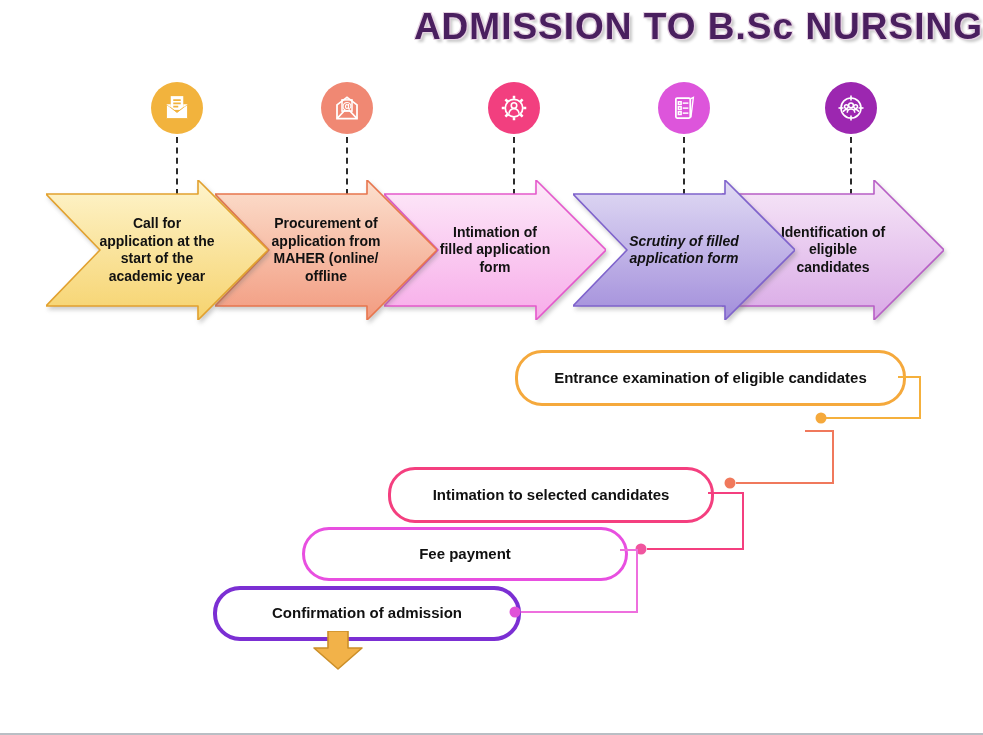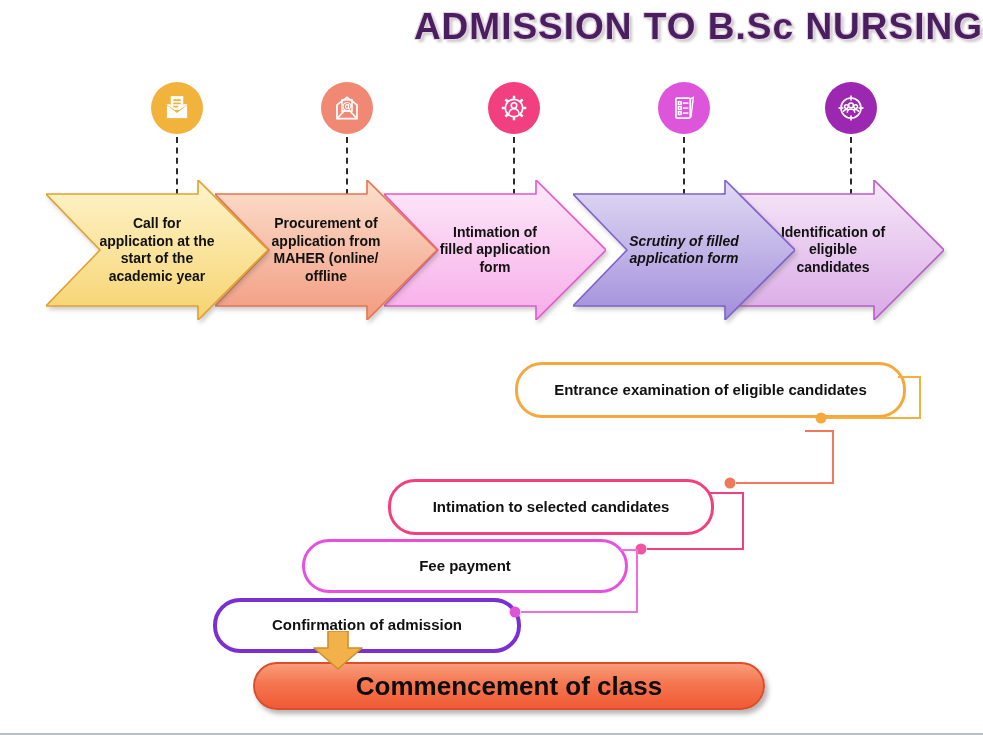--- a/index.html
+++ b/index.html
@@ -19,21 +19,21 @@
   .arrow{position:absolute;top:180px;width:222px;height:140px;}
   .arrow svg{position:absolute;left:0;top:0;filter:drop-shadow(2px 3px 2px rgba(110,110,110,0.35));}
   .arrow .arrow-text{
     position:absolute;left:40px;right:40px;top:0;height:140px;
     display:flex;align-items:center;justify-content:center;text-align:center;
     font-size:14px;font-weight:bold;color:#111;line-height:1.25;white-space:pre-line;z-index:10;
   }
 
   .step-box{position:absolute;background:#fff;border-radius:27px;display:flex;align-items:center;
     justify-content:center;text-align:center;font-weight:bold;font-size:15px;color:#111;
-    white-space:pre-line;line-height:1.25;z-index:5;margin-top:12px;}
+    white-space:pre-line;line-height:1.25;z-index:5;}
   .step-left{justify-content:flex-start;text-align:left;padding-left:22px;box-sizing:border-box;}
 
   #connector-overlay{position:absolute;left:0;top:0;z-index:6;pointer-events:none;}
 
   .banner{
     position:absolute;left:253px;top:662px;width:512px;height:48px;border-radius:24px;
     background:linear-gradient(to bottom,#F99C79 0%,#F4764F 45%,#F15A36 100%);
     border:2px solid #DD4D2C;box-sizing:border-box;
     display:flex;align-items:center;justify-content:center;
     font-size:26px;font-weight:bold;color:#0d0d0d;
@@ -217,18 +217,15 @@
     <path d="M708 493 H743 V549 H647" fill="none" stroke="#F43F7F" stroke-width="2"></path>
     <circle cx="641" cy="549" r="5.5" fill="#F0559F"></circle>
     <path d="M620 550 H637 V612 H521" fill="none" stroke="#EE6FDE" stroke-width="2"></path>
     <circle cx="515" cy="612" r="5.5" fill="#E052D8"></circle>
   </svg>
 
   <svg class="down-arrow" width="52" height="40" viewBox="0 0 52 40">
     <polygon points="16,0 36,0 36,17 50,17 26,38 2,17 16,17" fill="#F2B249" stroke="#CC8F28" stroke-width="1.6" stroke-linejoin="round"></polygon>
   </svg>
 
-  <div class="banner">
-    <span>Commencement of class</span>
-  </div>
 
   <div class="bottom-hairline"></div>
 </div>
 
 </body></html>

